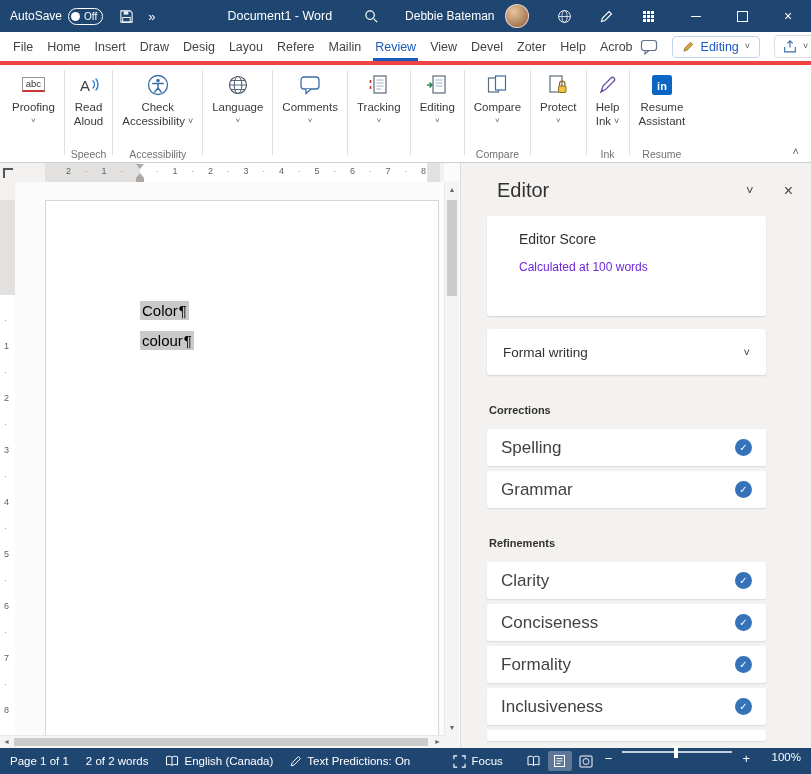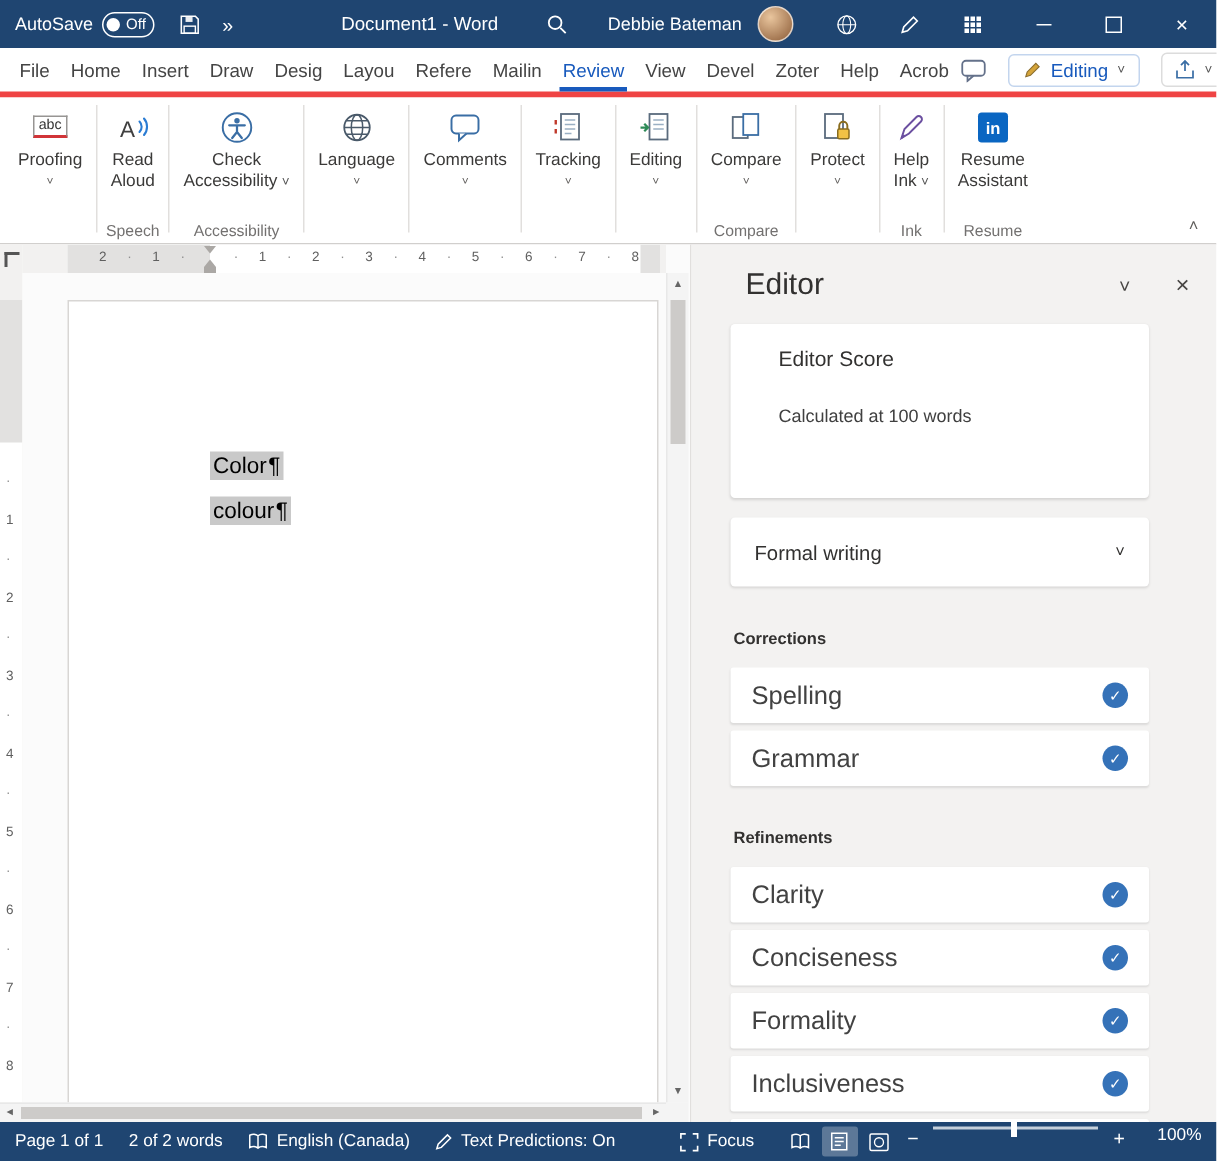--- a/index.html
+++ b/index.html
@@ -94,23 +94,23 @@
 
   
   .panel{position:absolute;top:163px;left:461px;width:350px;height:585px;background:var(--panel-bg,#f3f2f1);
     box-sizing:border-box;overflow:hidden}
   .panel-header{display:flex;align-items:center;padding:16px 18px 10px 36px}
   .panel-title{font-size:20px;color:#323130;flex:1}
   .pchev{font-size:13px;color:#484644;margin-right:30px}
   .pclose{font-size:16px;color:#484644}
   .panel-body{padding:4px 45px 0 26px}
   .card{background:#fff;border-radius:3px;box-shadow:0 1px 2px rgba(0,0,0,.13)}
-  .score-card{height:116px;padding:15px 32px;box-sizing:border-box}
+  .score-card{height:100px;padding:15px 32px;box-sizing:border-box}
   .score-title{font-size:14px;color:#323130}
-  .score-sub{font-size:12px;color:#404040;margin-top:23px}
+  .score-sub{font-size:12px;color:#6d28d9;margin-top:13px}
   .style-card{margin-top:13px;height:46px;display:flex;align-items:center;justify-content:space-between;
     padding:0 16px;font-size:13.5px;color:#323130}
   .chev2{font-size:11px;color:#323130}
   .sec-heading{font-weight:bold;font-size:11px;color:#323130;margin:29px 0 13px 2px}
   .erow{background:#fff;border-radius:2px;height:37px;margin-bottom:5px;display:flex;align-items:center;
     justify-content:space-between;padding:0 14px;box-shadow:0 1px 1.5px rgba(0,0,0,.1)}
   .elab{font-size:17px;color:#424242}
   .echk{width:17px;height:17px;border-radius:50%;background:var(--check,#3572b8);color:#fff;font-size:10px;
     display:flex;align-items:center;justify-content:center}
   .erow.partial{height:11px;margin-bottom:0}

